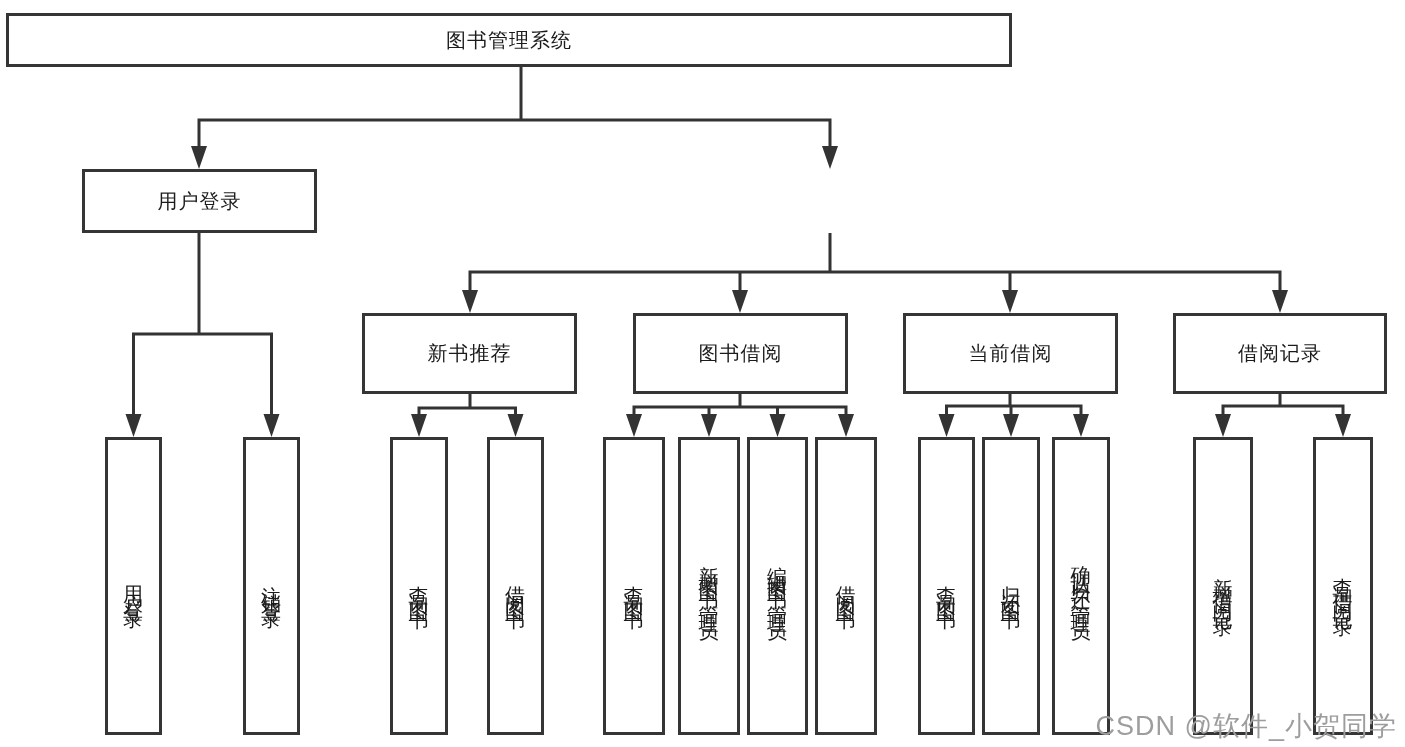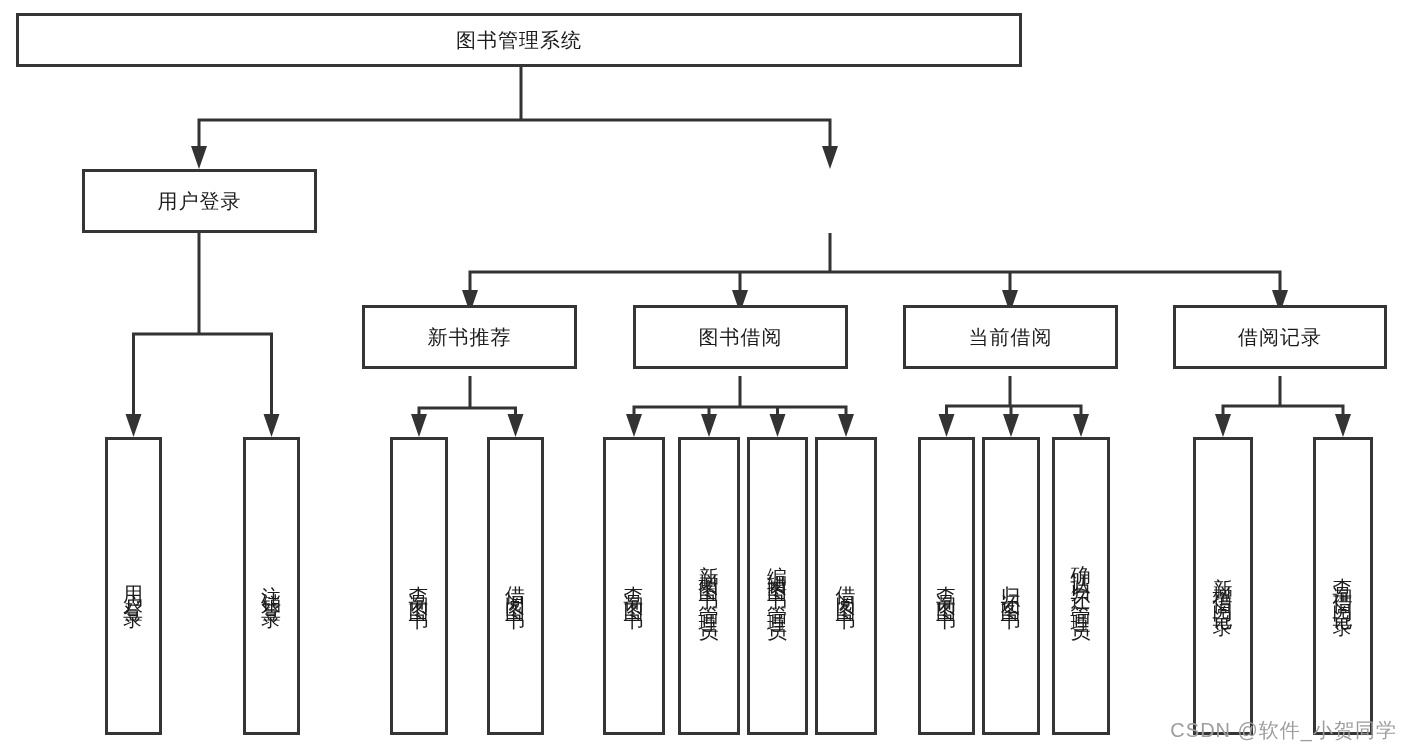--- a/index.html
+++ b/index.html
@@ -29,45 +29,45 @@
     box-sizing: border-box;
     display: flex;
     align-items: center;
     justify-content: center;
     z-index: 2;
     font-size: 20px;
     letter-spacing: 1px;
     color: #1b1b1b;
   }
   .box.root {
-    left: 16px; top: 13px;
+    left: 6px; top: 13px;
     width: 1006px; height: 54px;
   }
   .box.l2 {
     top: 169px;
     width: 235px; height: 64px;
   }
   .box.l3 {
-    top: 305px;
-    width: 215px; height: 64px;
+    top: 313px;
+    width: 215px; height: 81px;
   }
   .box.leaf {
     top: 437px;
     height: 298px;
     writing-mode: vertical-rl;
     letter-spacing: 8px;
     font-size: 20px;
     line-height: 1;
   }
   .watermark {
     position: absolute;
     right: 8px;
     bottom: 3px;
     z-index: 5;
-    font-size: 20px;
+    font-size: 27px;
     color: #9d9d9d;
     letter-spacing: 1px;
     white-space: nowrap;
     margin-top: 9px;
   }
 </style>
 </head>
 <body>
 
 <div class="canvas">

